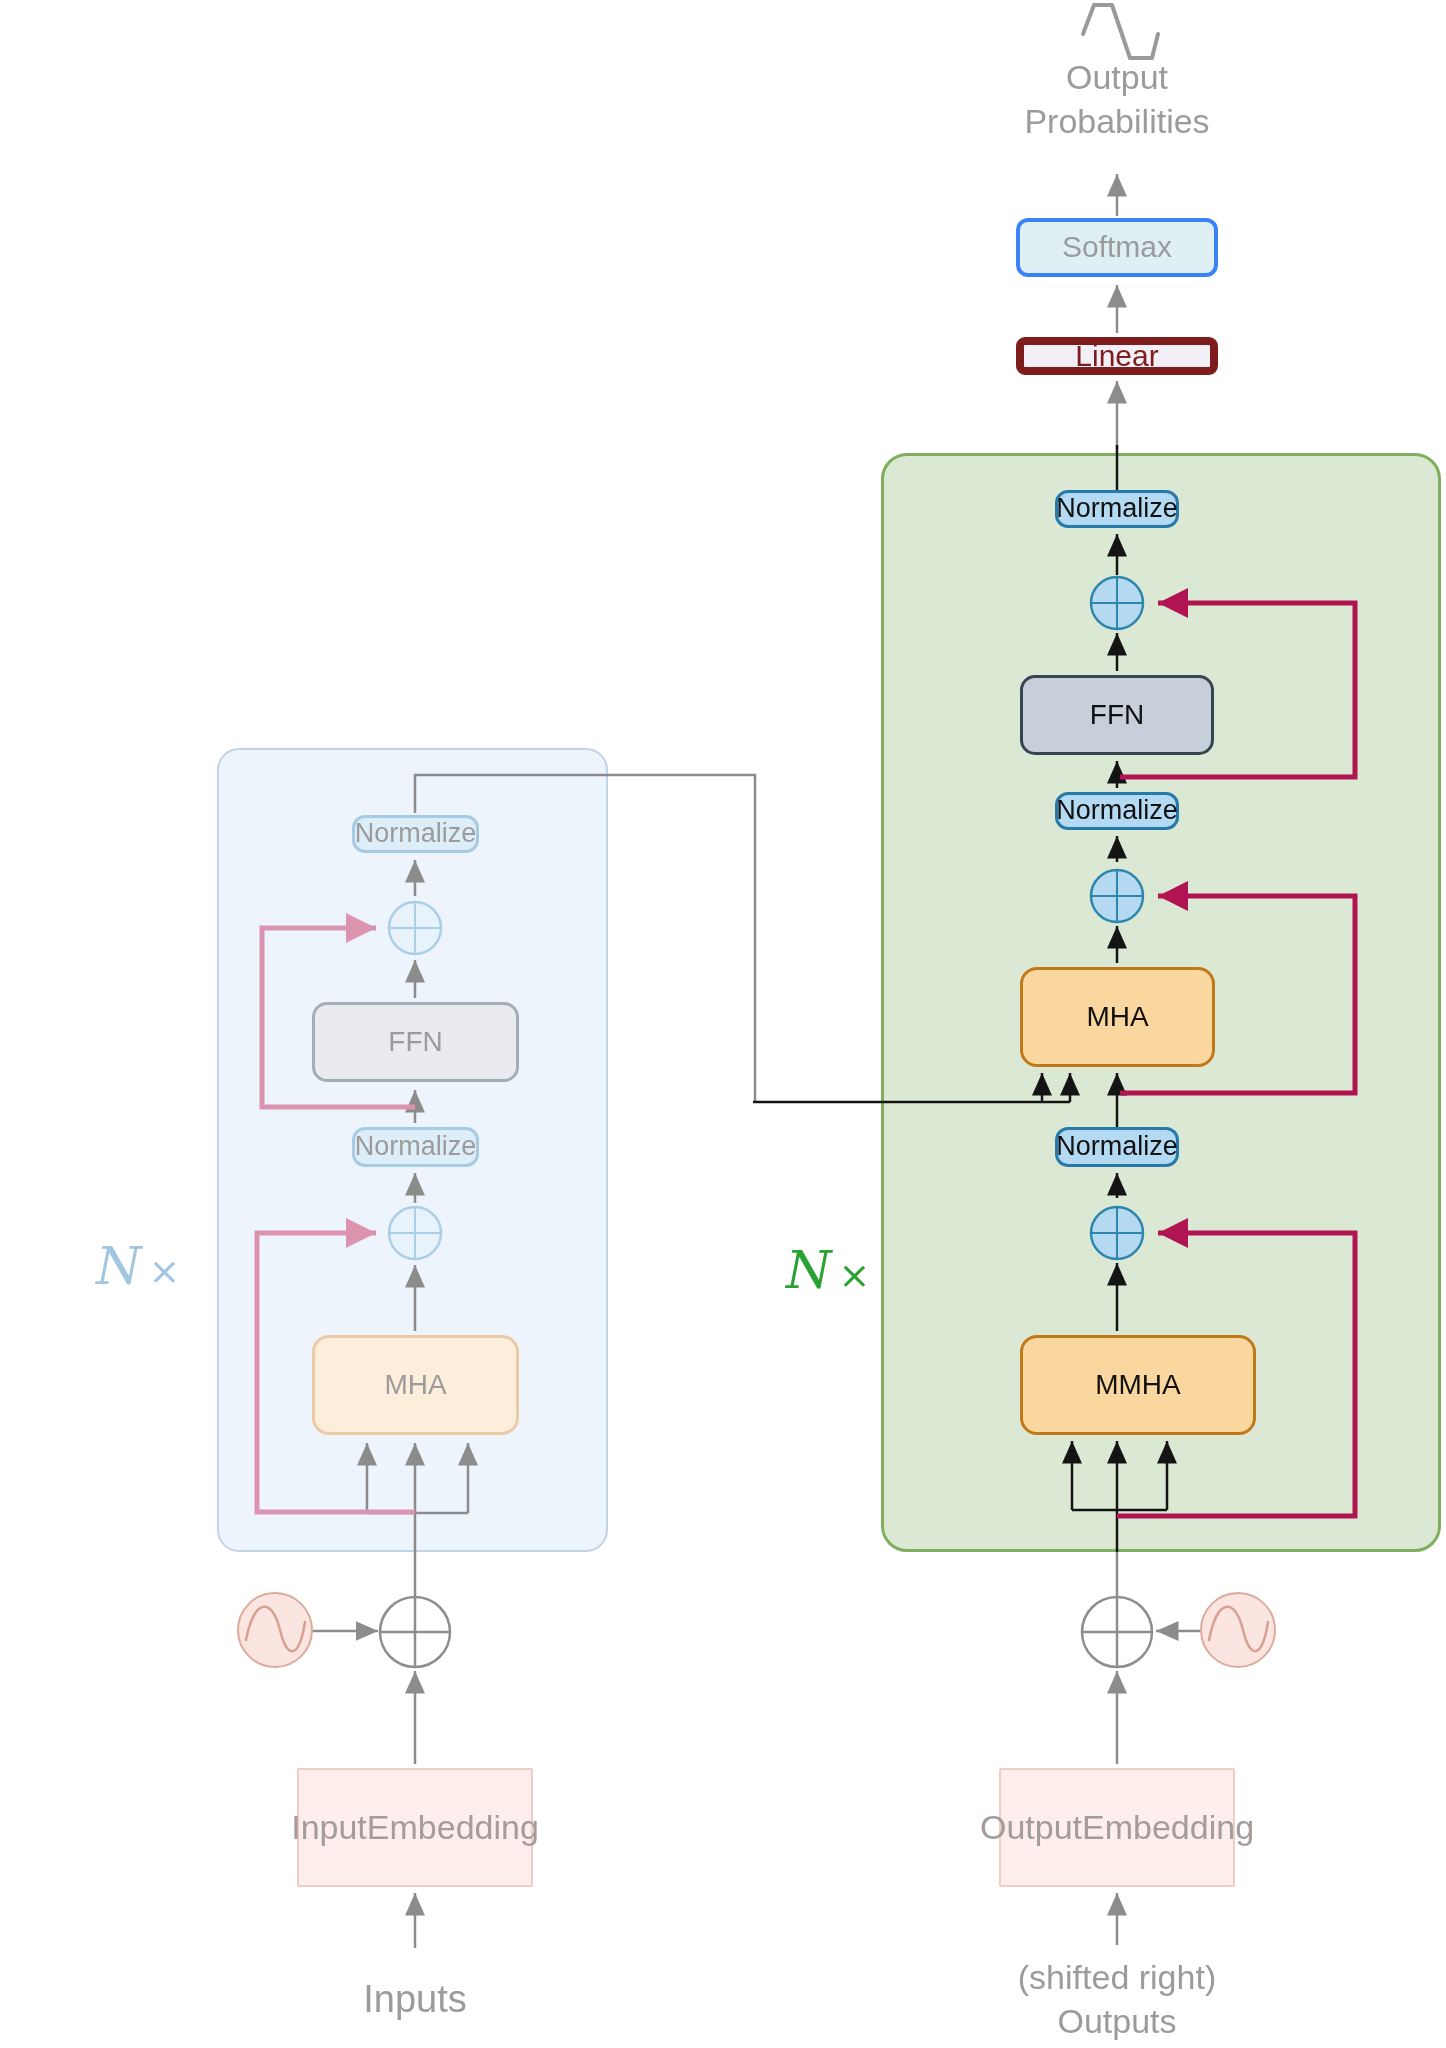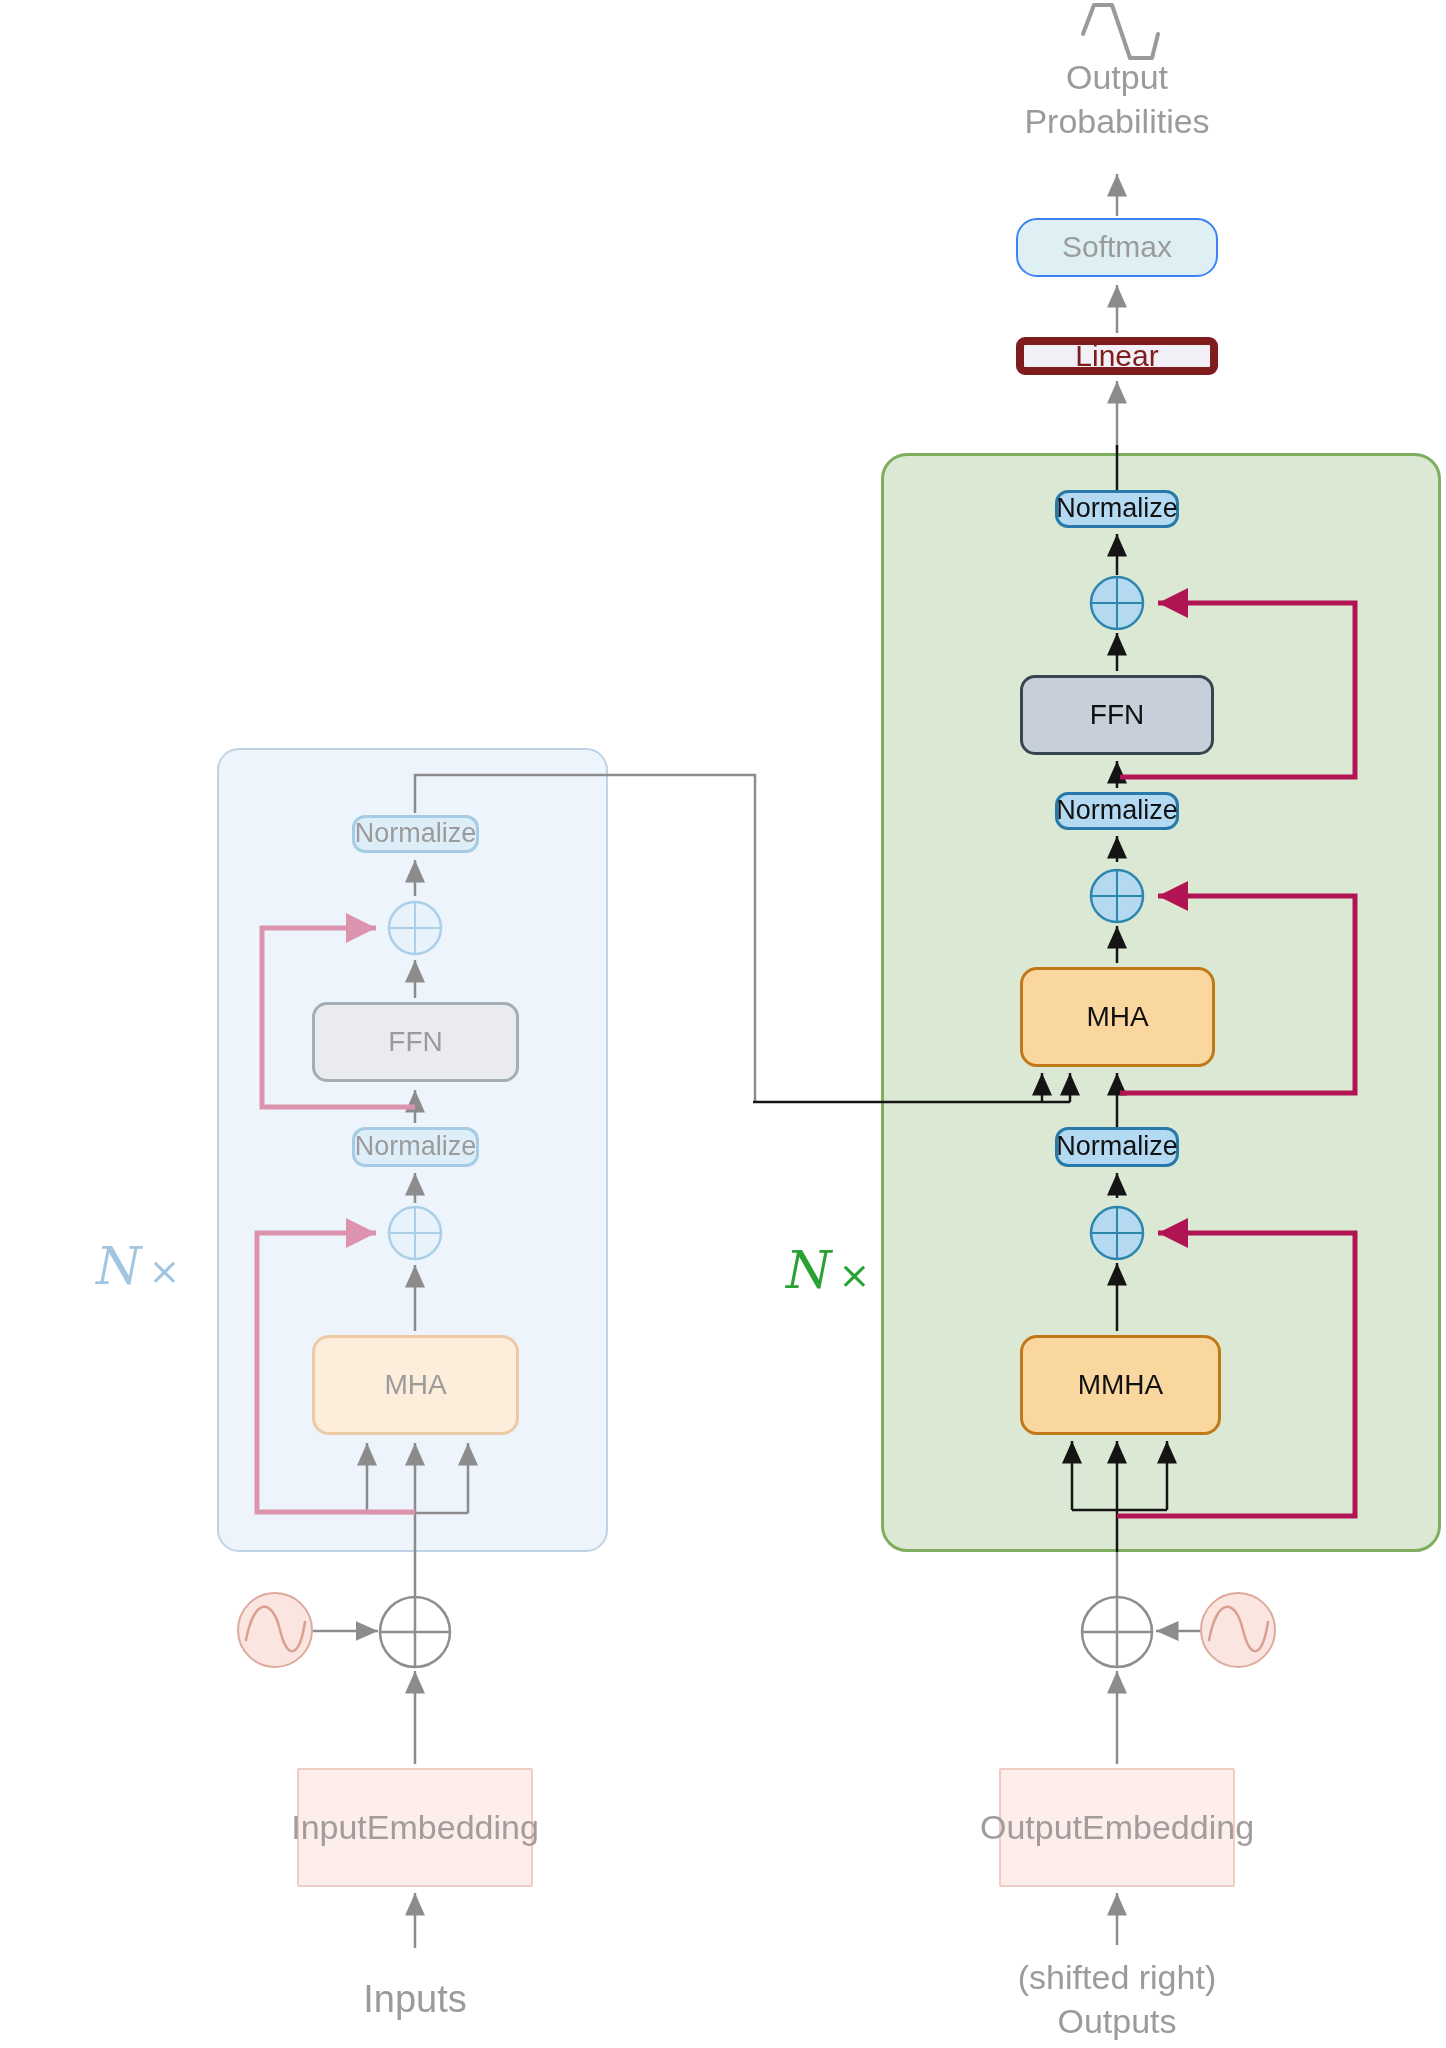--- a/index.html
+++ b/index.html
@@ -29,21 +29,21 @@
   .att-d{background:#fbd7a0;border:3px solid #c17817;border-radius:17px;
     font-size:28px;color:#111;}
   
   .pill-e{background:#ddeef8;border:3px solid #a5cce4;border-radius:13px;
     font-size:27px;color:#9b9b9b;}
   .ffn-e{background:#e9ebee;border:3px solid #a3adb6;border-radius:15px;
     font-size:28px;color:#9b9b9b;}
   .att-e{background:#fdeedc;border:3px solid #eccaa5;border-radius:17px;
     font-size:28px;color:#9b9b9b;}
   
-  .softmax{background:#def0f4;border:2px solid #3b82f6;border-radius:21px;
+  .softmax{background:#def0f4;border:4px solid #3b82f6;border-radius:12px;
     font-size:30px;color:#9b9b9b;}
   .linear{background:#f2eff6;border:8px solid #7f1d1d;border-radius:9px;
     font-size:30px;color:#7f1d1d;}
   
   .emb{background:#fdeeec;border:2px solid #f0cdc3;border-radius:2px;
     font-size:34px;color:#a39c9a;line-height:1.3;}
   
   .caption{position:absolute;z-index:10;color:#9b9b9b;text-align:center;}
   .cap34{font-size:34px;line-height:1.28;}
   .cap38{font-size:38px;}
@@ -203,21 +203,21 @@
   </div>
   <div class="node pill-d" style="left:1055px;top:792px;width:124px;height:38px;">
     <span>Normalize</span>
   </div>
   <div class="node att-d" style="left:1020px;top:967px;width:195px;height:100px;">
     <span>MHA</span>
   </div>
   <div class="node pill-d" style="left:1055px;top:1127px;width:124px;height:40px;">
     <span>Normalize</span>
   </div>
-  <div class="node att-d" style="left:1020px;top:1335px;width:201px;height:100px;">
+  <div class="node att-d" style="left:1020px;top:1335px;width:236px;height:100px;">
     <span>MMHA</span>
   </div>
 
   <div class="node pill-e" style="left:352px;top:815px;width:127px;height:38px;">
     <span>Normalize</span>
   </div>
   <div class="node ffn-e" style="left:312px;top:1002px;width:207px;height:80px;">
     <span>FFN</span>
   </div>
   <div class="node pill-e" style="left:352px;top:1127px;width:127px;height:40px;">

